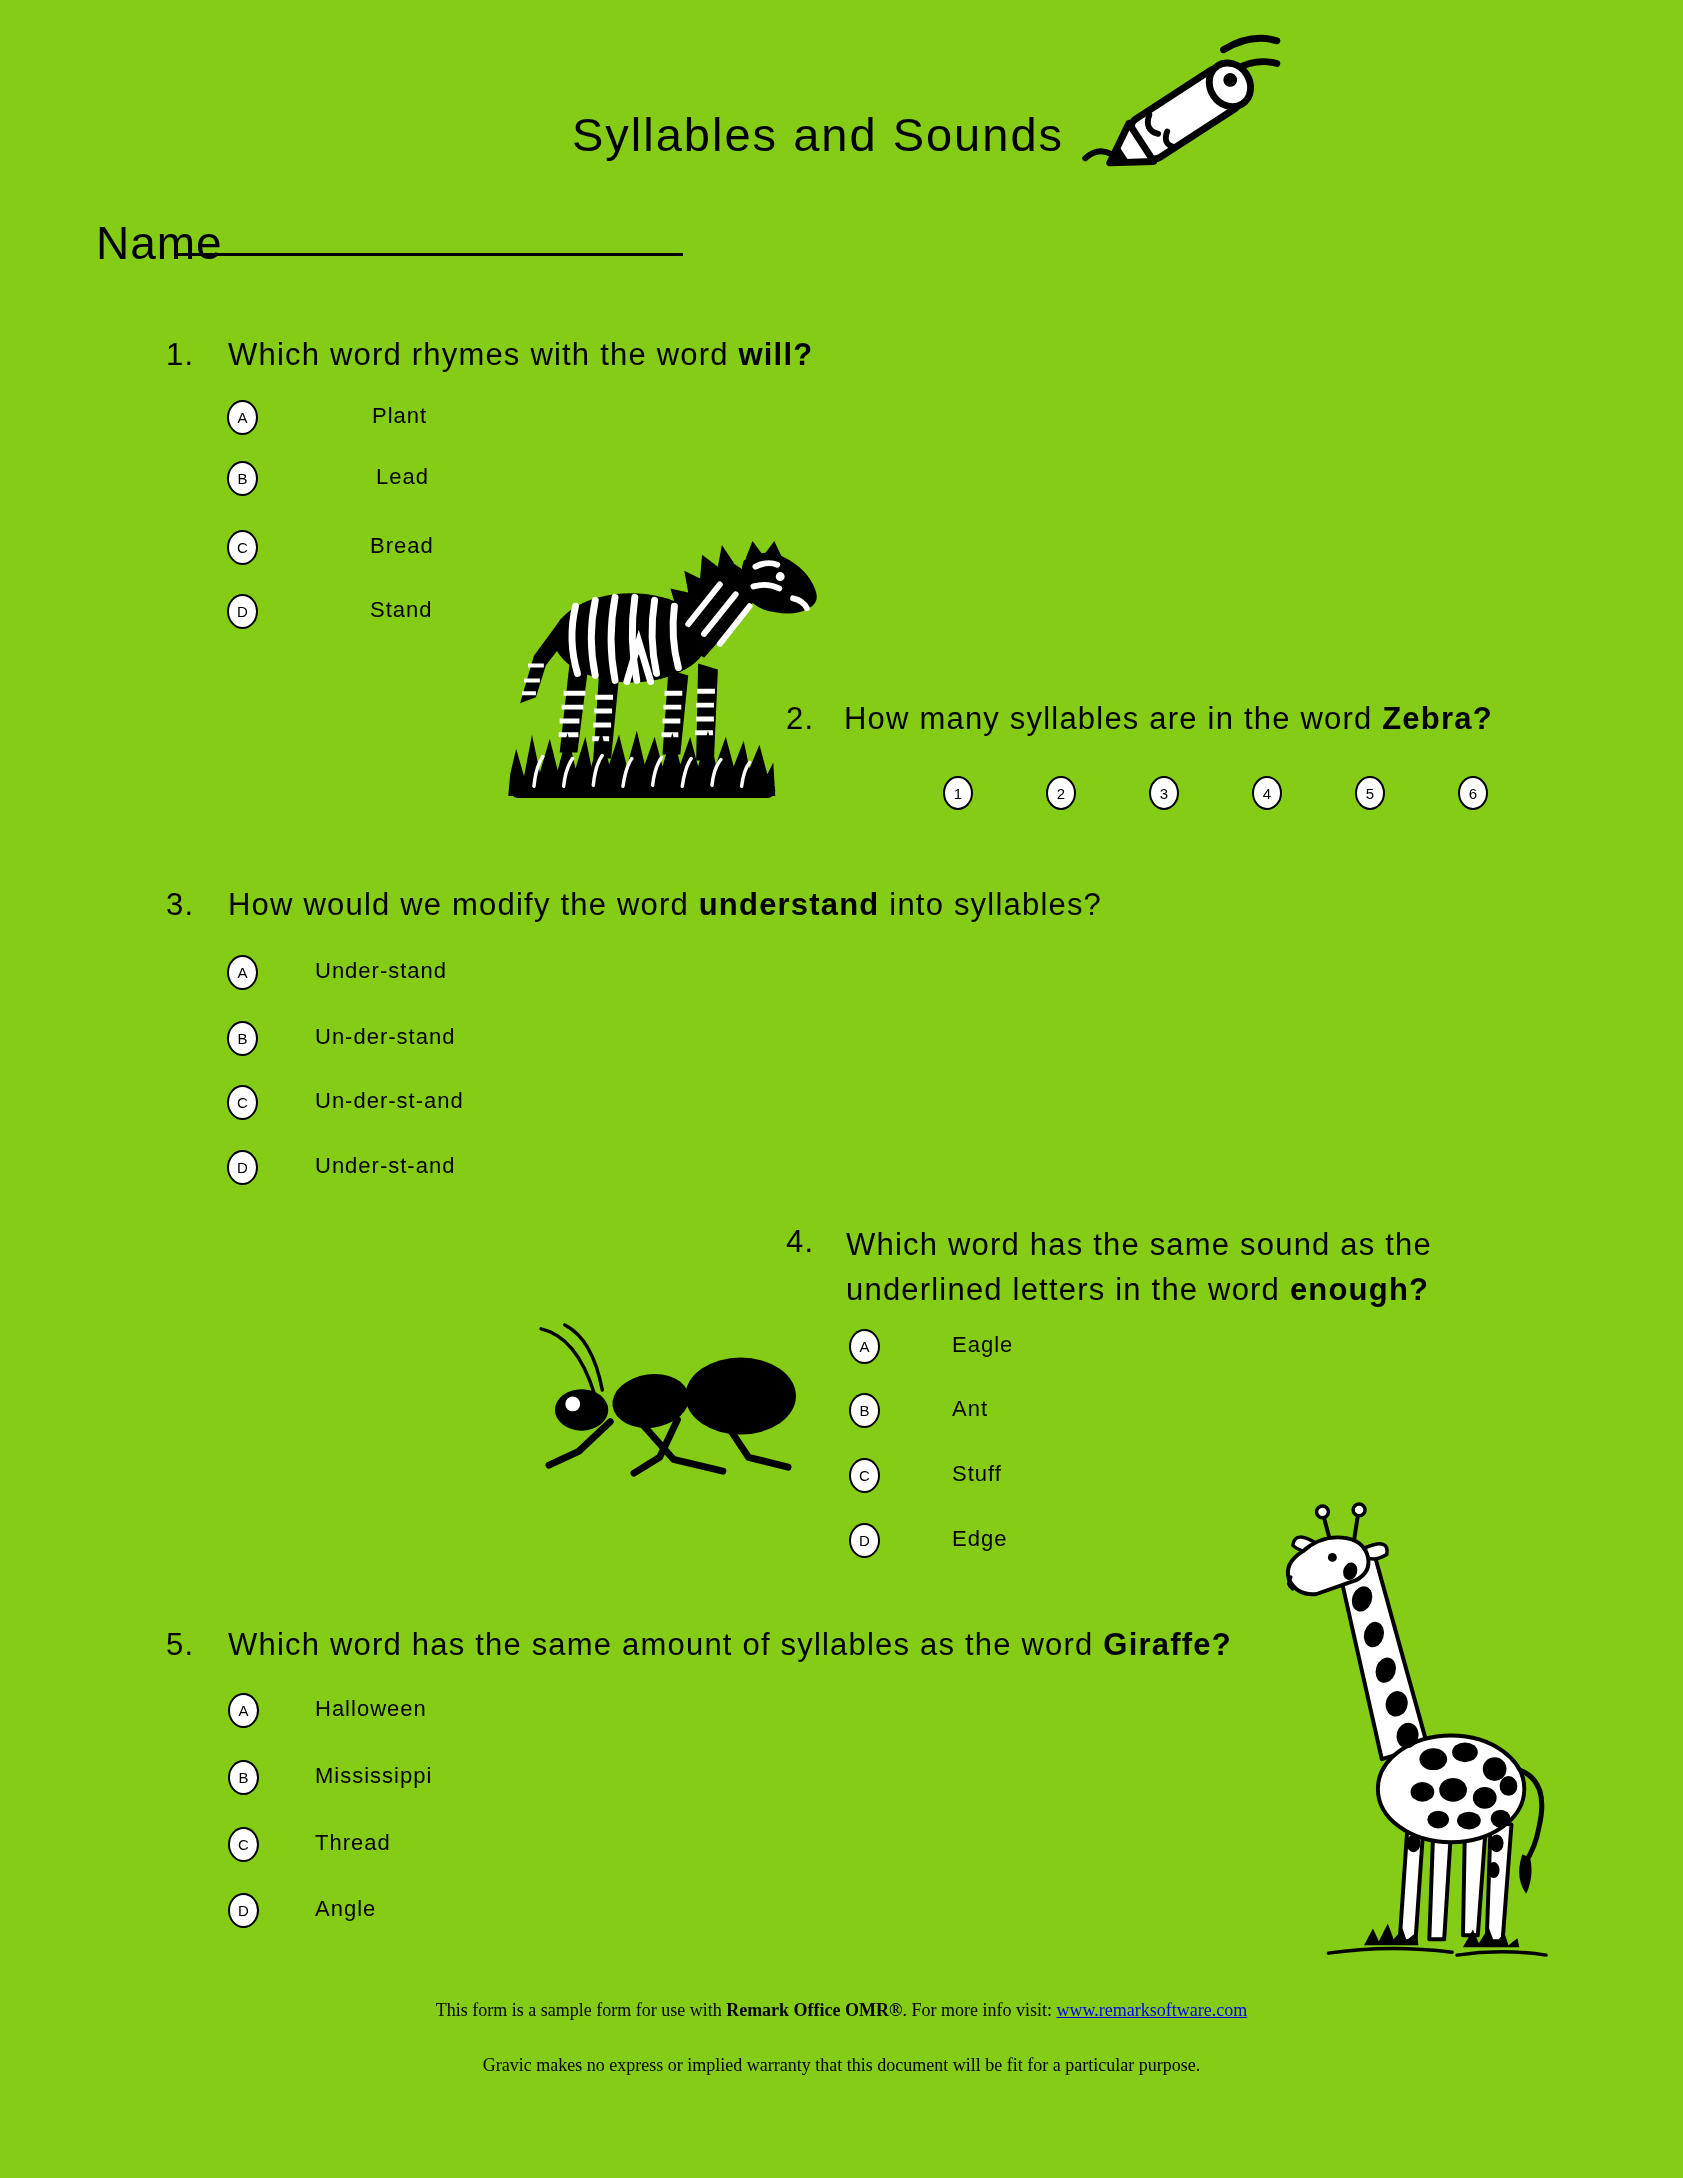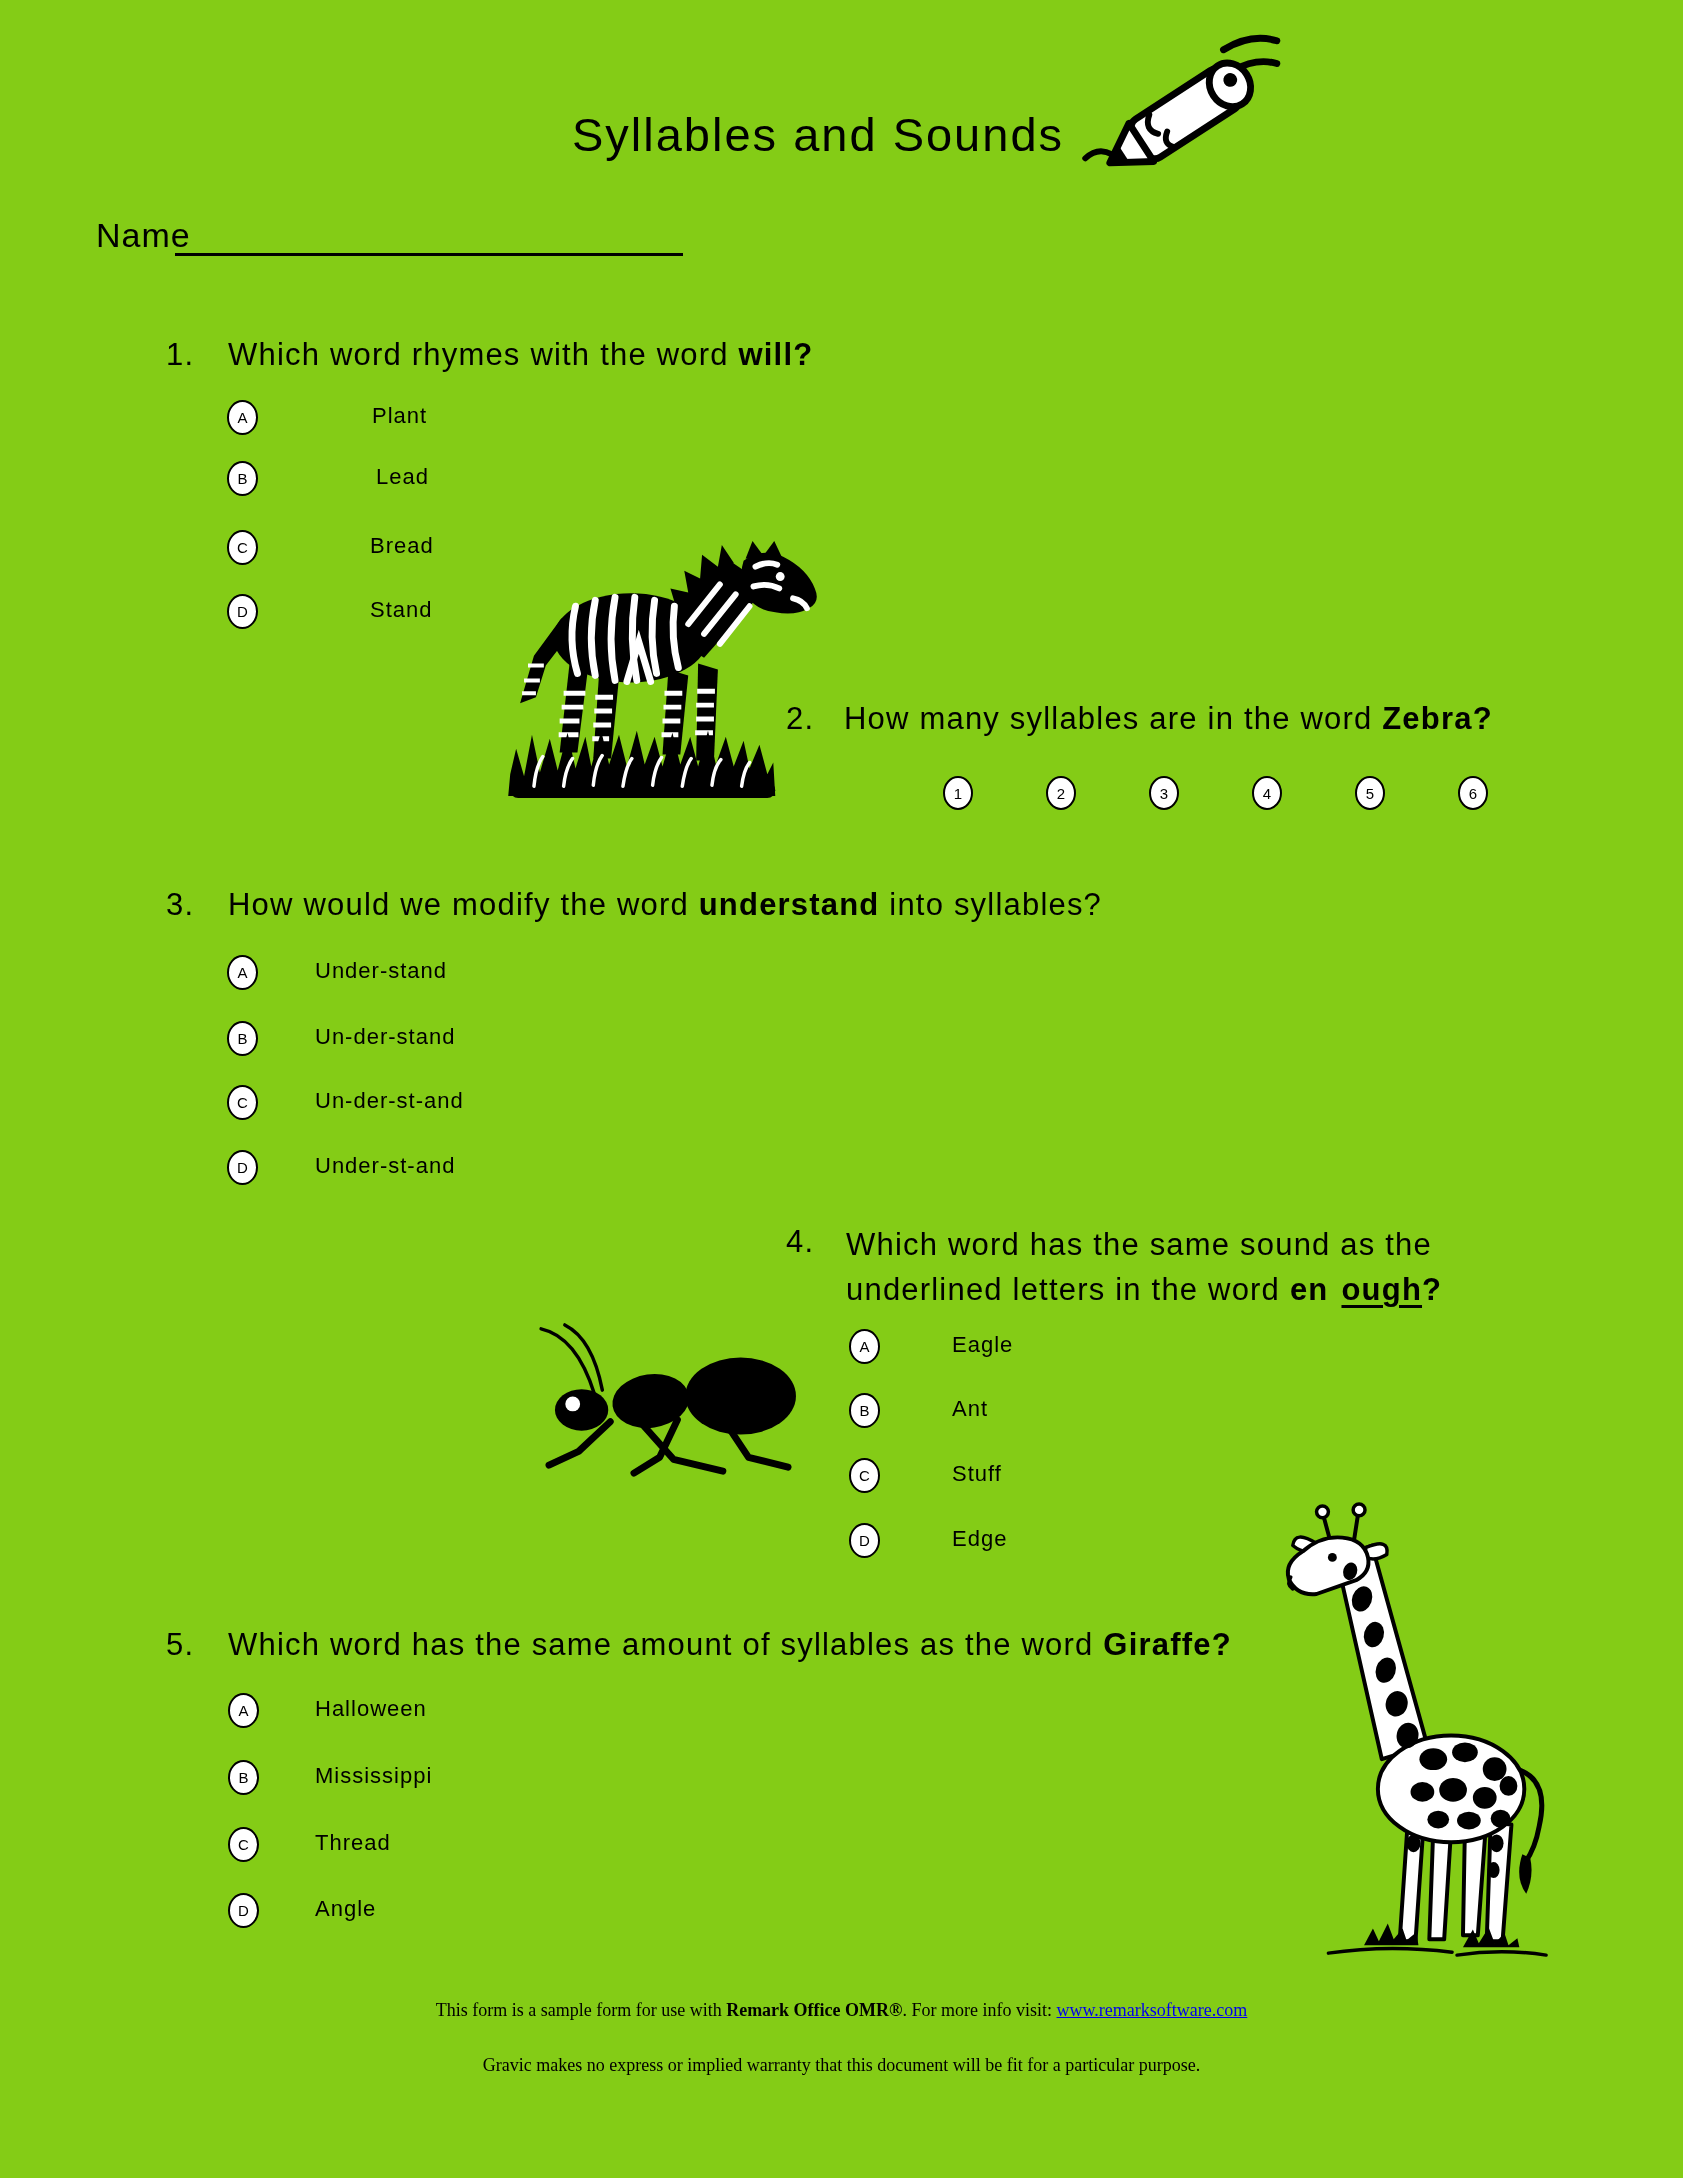--- a/index.html
+++ b/index.html
@@ -5,26 +5,26 @@
   html,body{margin:0;padding:0;background:#888;}
   #page{
     position:relative;width:1683px;height:2178px;background:#84cc16;
     font-family:"Liberation Sans","DejaVu Sans",sans-serif;color:#000;
     overflow:hidden;margin:0 auto;
   }
   .abs{position:absolute;}
   .title{
     font-size:47px;font-weight:400;letter-spacing:2px;white-space:nowrap;
   }
-  .name-label{font-size:34px;letter-spacing:1px;}
+  .name-label{font-size:46px;letter-spacing:1px;}
   .name-line{border-bottom:3px solid #000;height:0;}
   .q-num,.q-text{font-size:31px;letter-spacing:1.2px;line-height:1.15;white-space:nowrap;}
   .q-wrap{font-size:31px;letter-spacing:1.2px;line-height:45px;white-space:normal;}
   .q-text b,.q-wrap b,.q-num b{font-weight:bold;}
-  .u-part{text-decoration:underline;text-decoration-thickness:2.5px;text-underline-offset:5px;margin-left:13px;}
+  .u-part{text-decoration-thickness:2.5px;text-underline-offset:5px;}
   .opt-label{font-size:22px;letter-spacing:1px;line-height:34px;white-space:nowrap;}
   .bubble{
     position:absolute;width:27px;height:31px;border:2px solid #000;border-radius:50%;
     display:flex;align-items:center;justify-content:center;box-sizing:content-box;background:#fff;
   }
   .bubble i{font-style:normal;font-size:15px;line-height:1;font-family:"Liberation Sans",sans-serif;}
   .num-bubble{width:26px;height:30px;}
   .footer-line{position:absolute;left:0;width:1683px;text-align:center;
     font-family:"Liberation Serif","DejaVu Serif",serif;font-size:18px;line-height:24px;}
   .footer-line b{font-weight:bold;}

